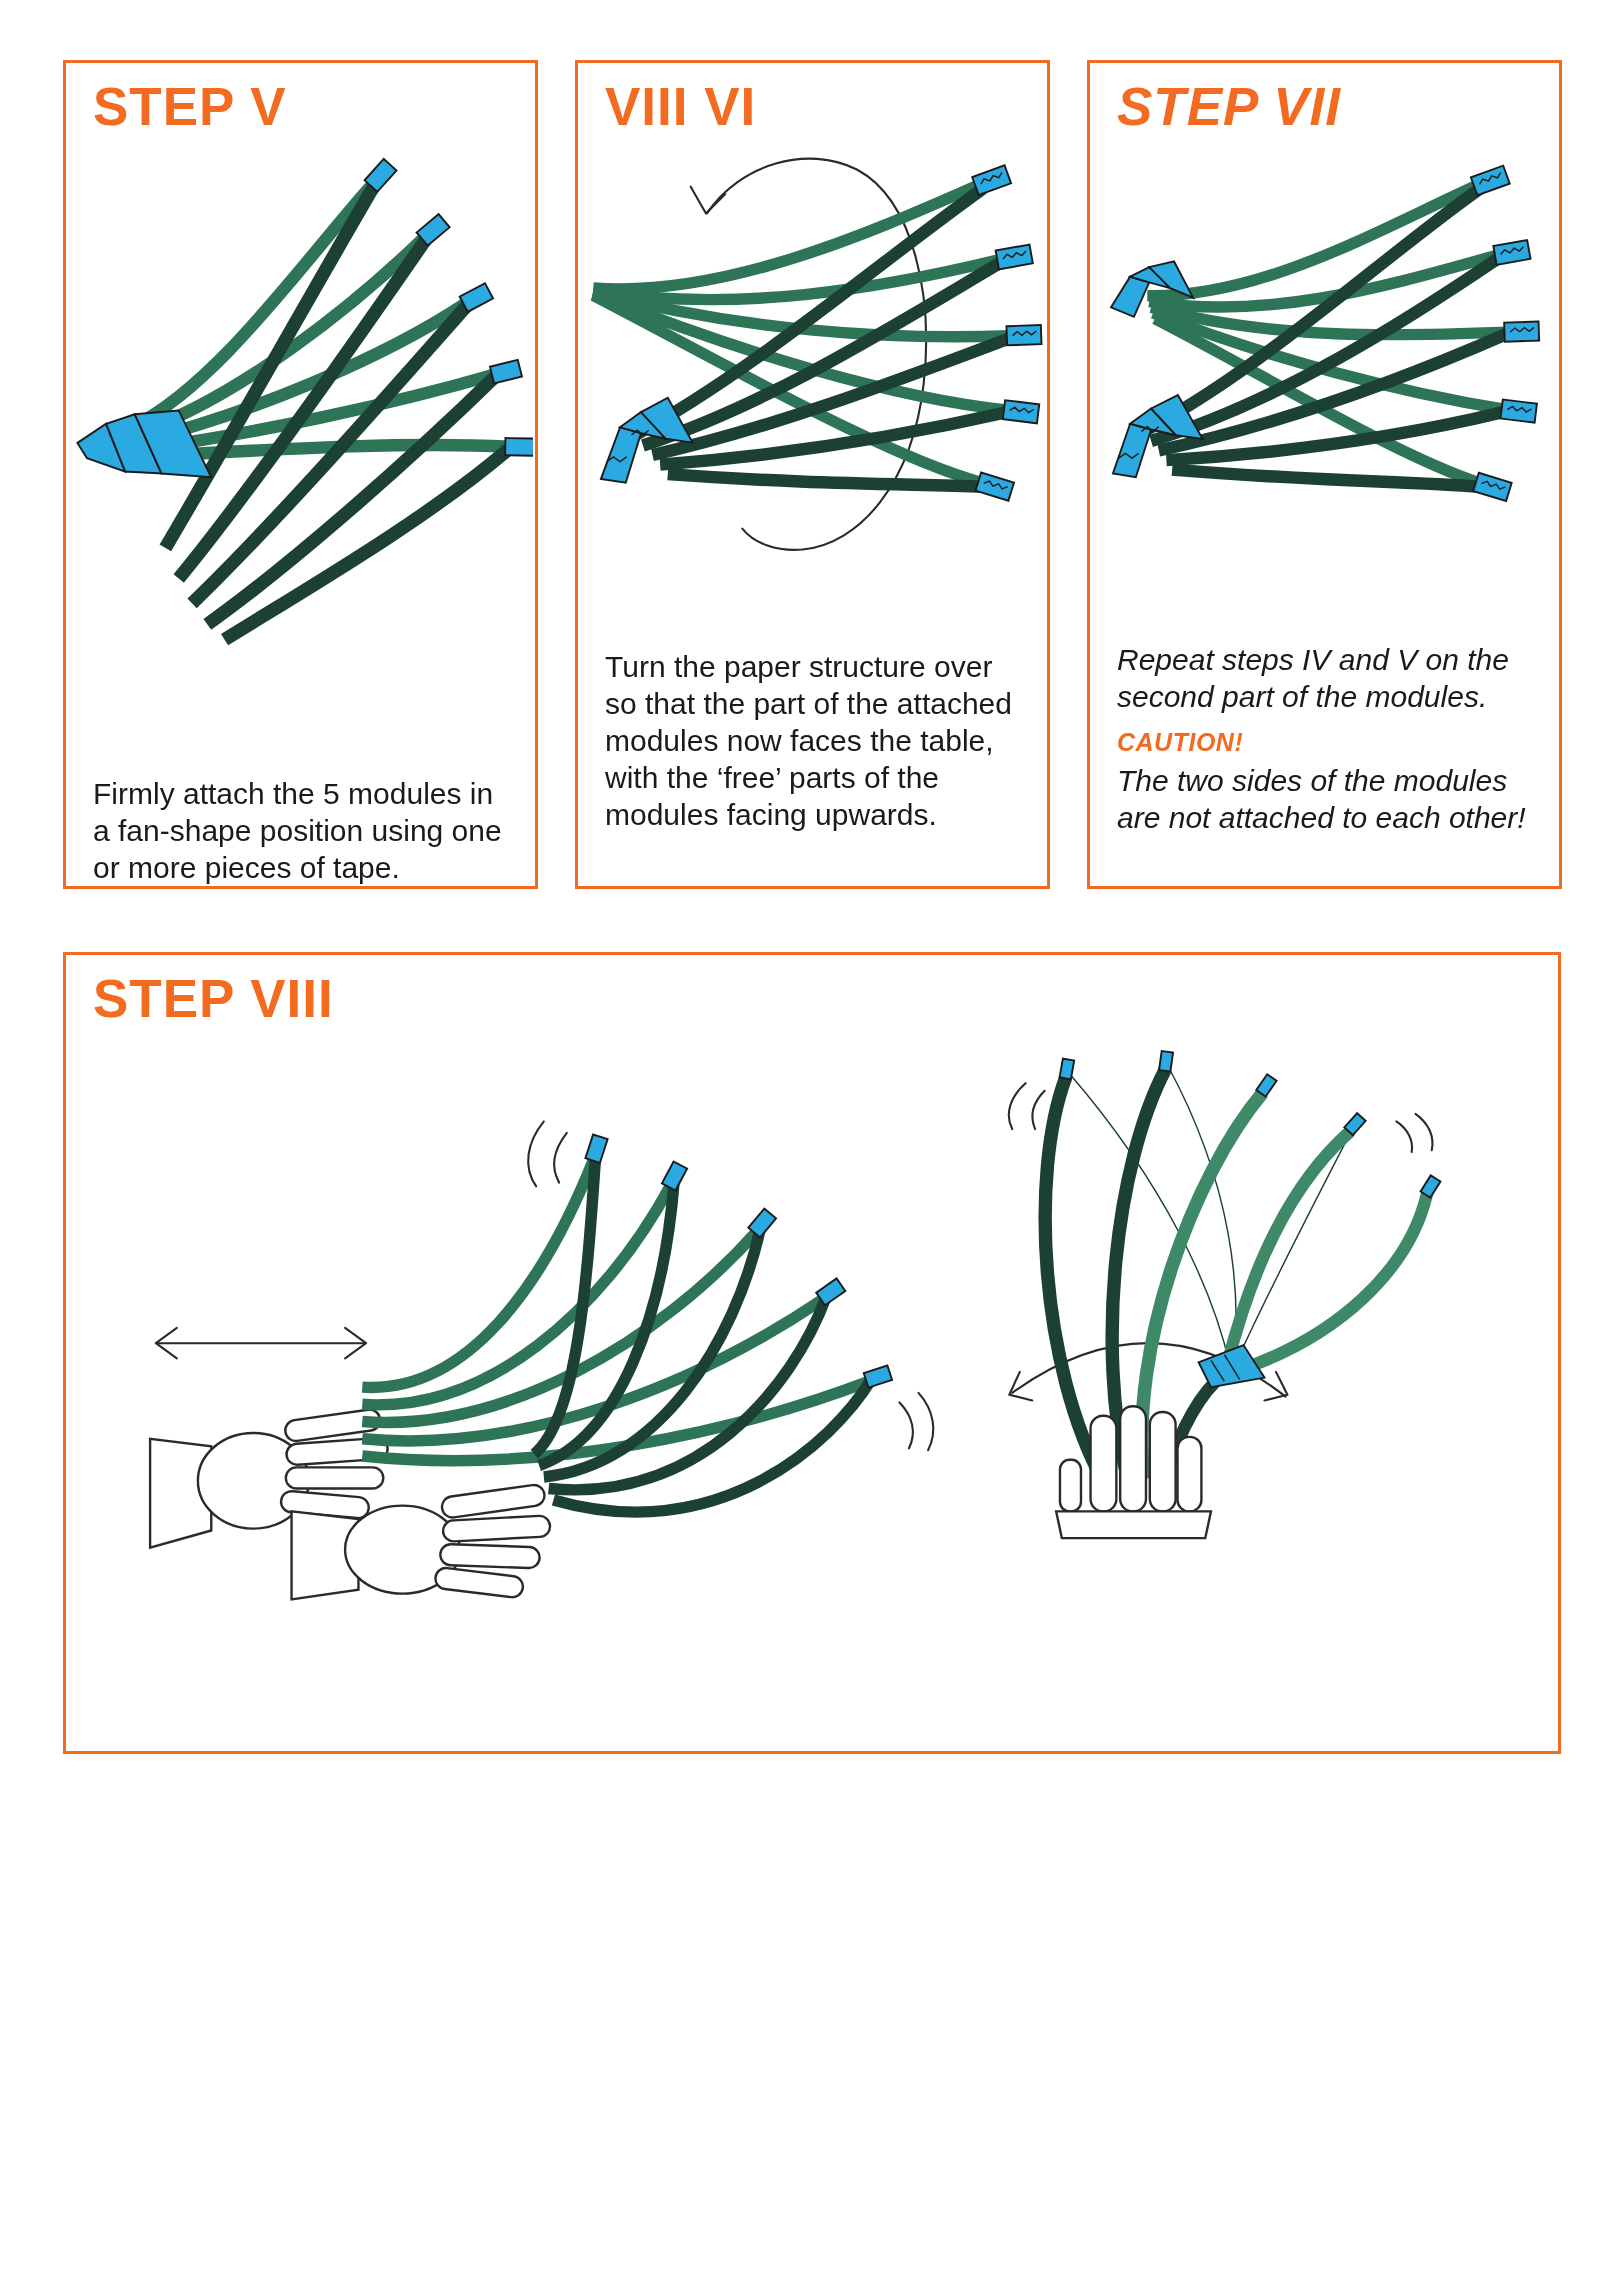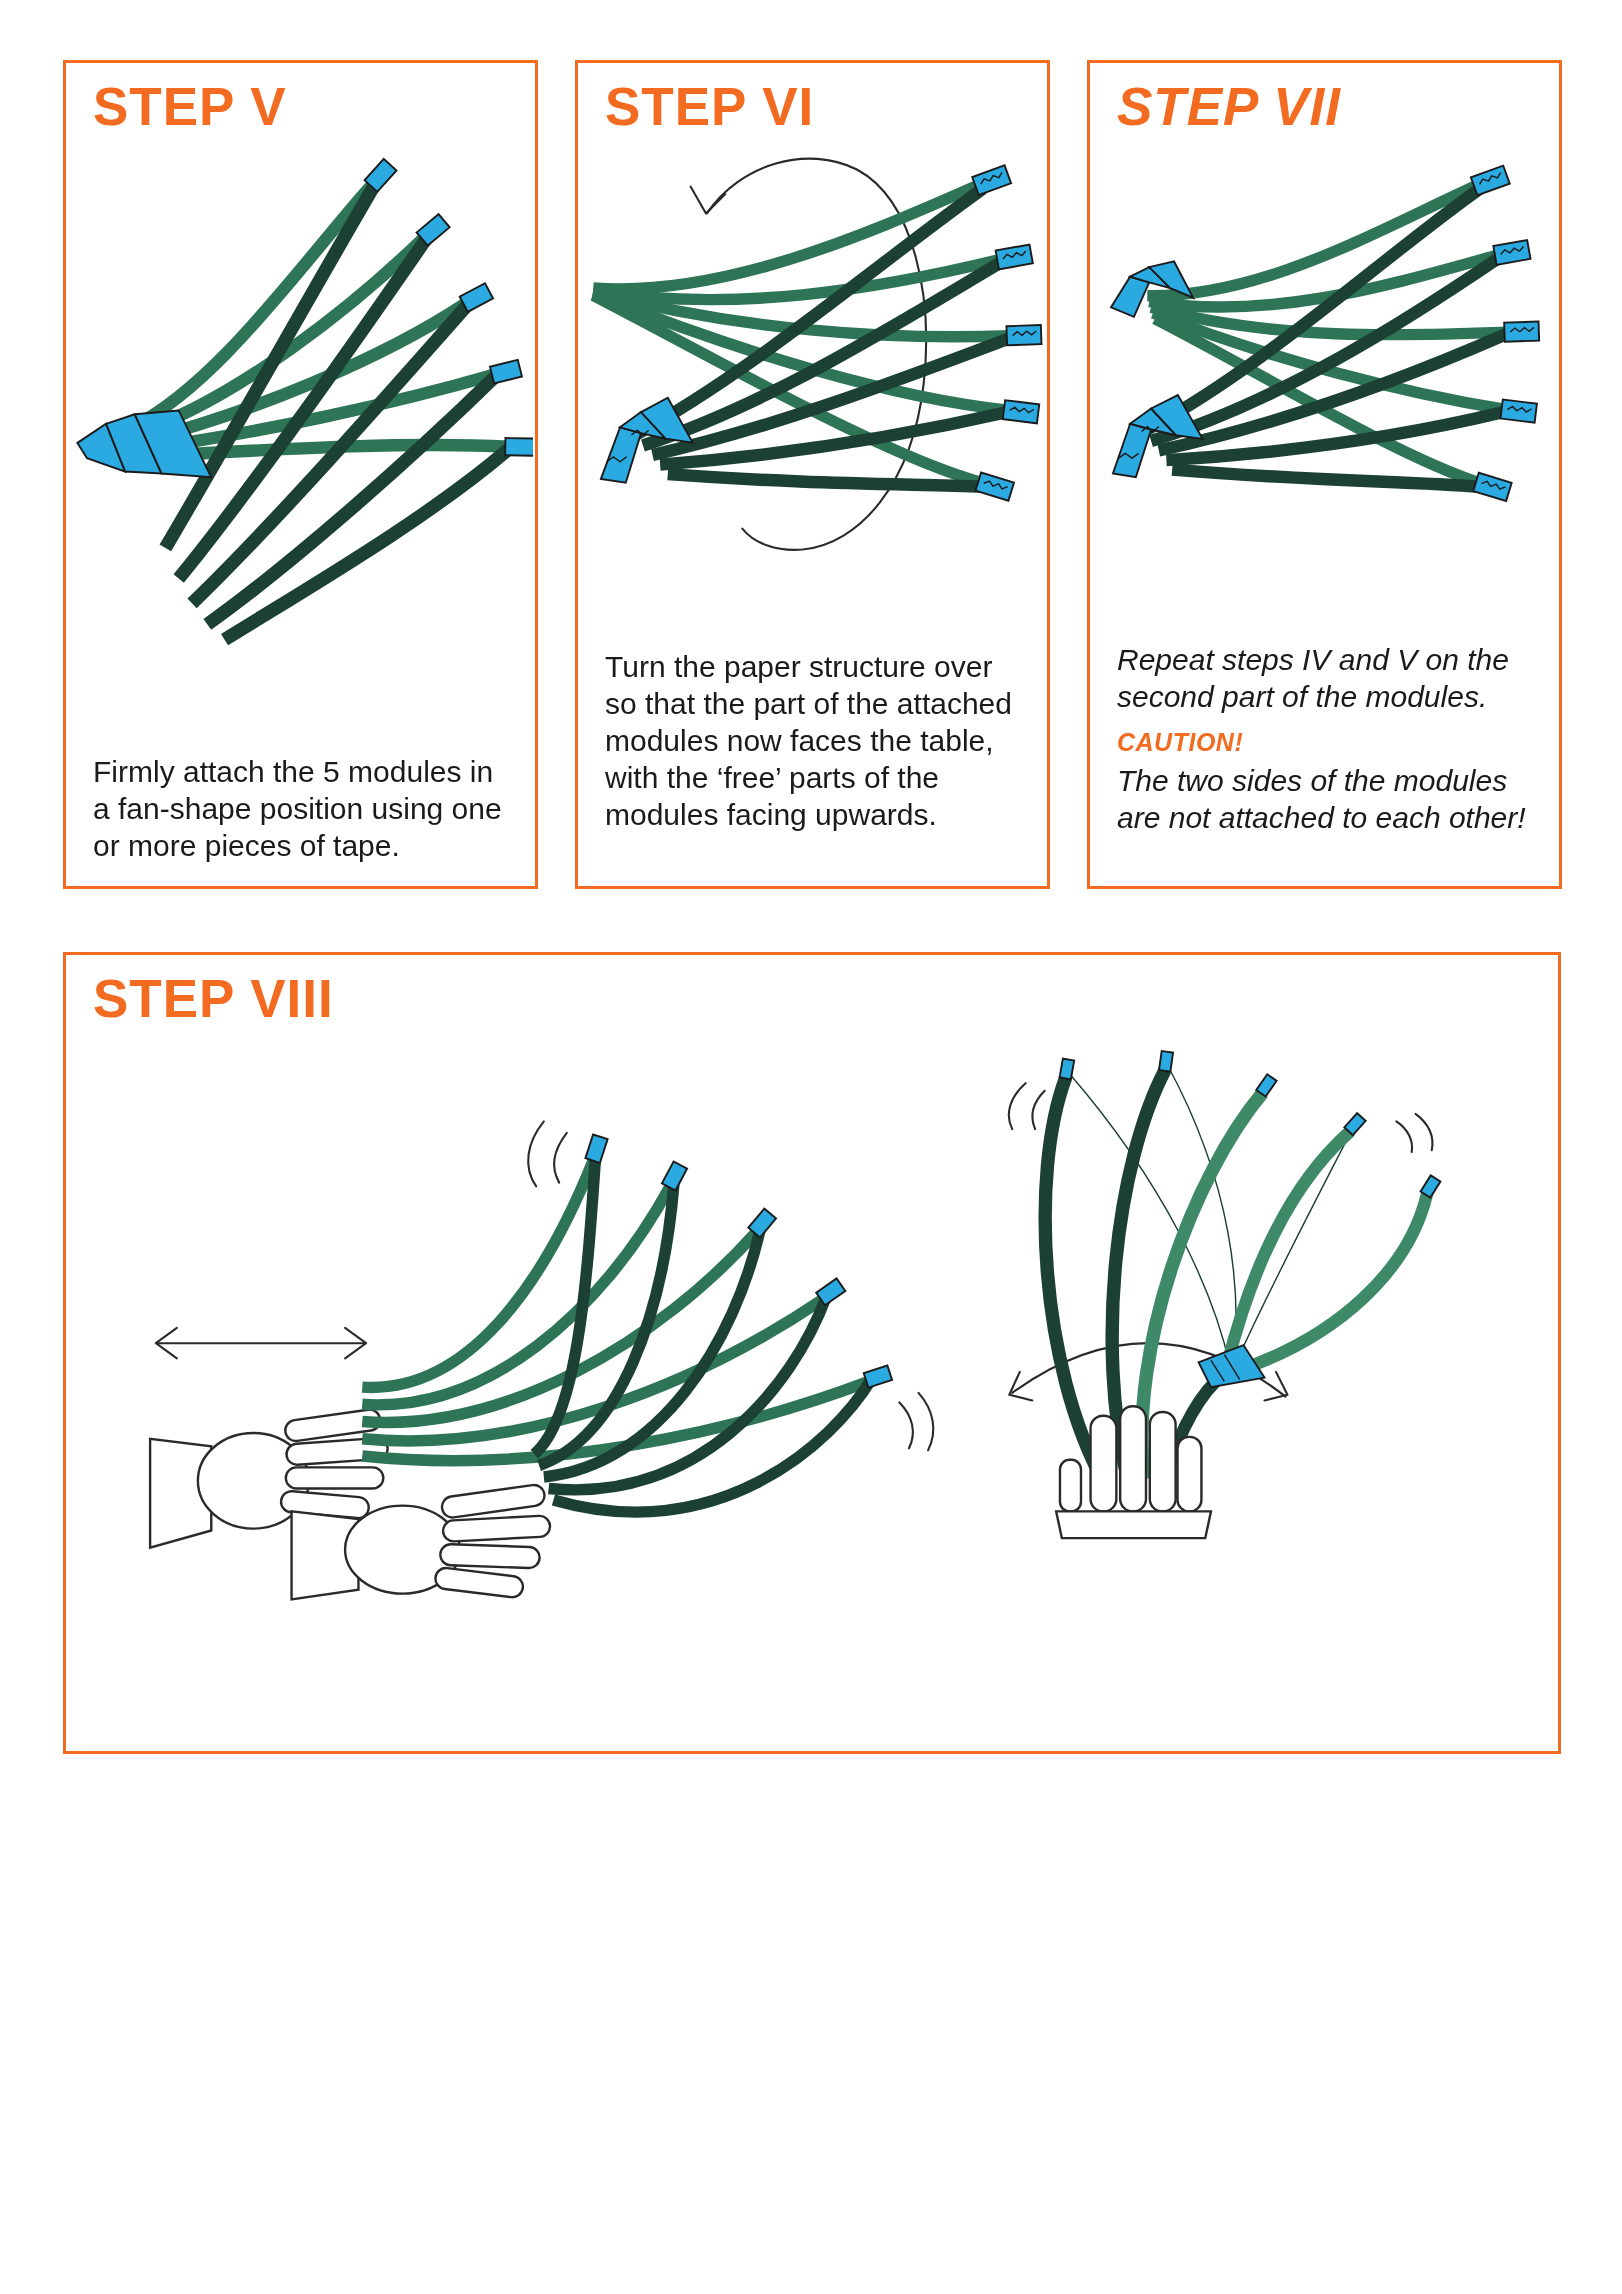--- a/index.html
+++ b/index.html
@@ -94,25 +94,25 @@
             <rect class="tape" x="-4" y="-9" width="30" height="18"></rect>
           </g>
         <g transform="translate(450,230) rotate(-14)">
             <rect class="tape" x="-4" y="-9" width="30" height="18"></rect>
           </g>
         <g transform="translate(464,306) rotate(1)">
             <rect class="tape" x="-4" y="-9" width="30" height="18"></rect>
           </g>
       </g>
     </svg>
-    <p class="desc" style="top:690px;width:421px;">Firmly attach the 5 modules in a fan-shape position using one or more pieces of tape.</p>
+    <p class="desc" style="top:712px;width:421px;">Firmly attach the 5 modules in a fan-shape position using one or more pieces of tape.</p>
   </section>
 
   <section class="step-box" style="left:575px;top:60px;width:475px;height:829px;">
-    <h2 class="step-title">STEP VI</h2>
+    <h2 class="step-title">VIII VI</h2>
     <svg class="illus" style="left:0;top:91px;width:467px;height:497px;" viewBox="0 0 489 520">
       <g>
         <path class="arrow" stroke-width="2" d="M 135,62 C 170,10 240,-10 292,16 C 352,48 372,150 362,240 C 350,345 295,408 235,414 C 208,416 185,408 172,392"></path>
         <path class="arrow" stroke-width="2.6" d="M 118,34 L 134,62 L 154,42"></path>
       </g>
       <g>
 
         <path class="strip-med" stroke-width="12" d="M 16,140 C 150,150 300,85 420,32"></path>
         <path class="strip-med" stroke-width="12" d="M 16,142 C 160,168 320,140 443,110"></path>
         <path class="strip-med" stroke-width="12" d="M 16,144 C 170,185 330,195 453,190"></path>

